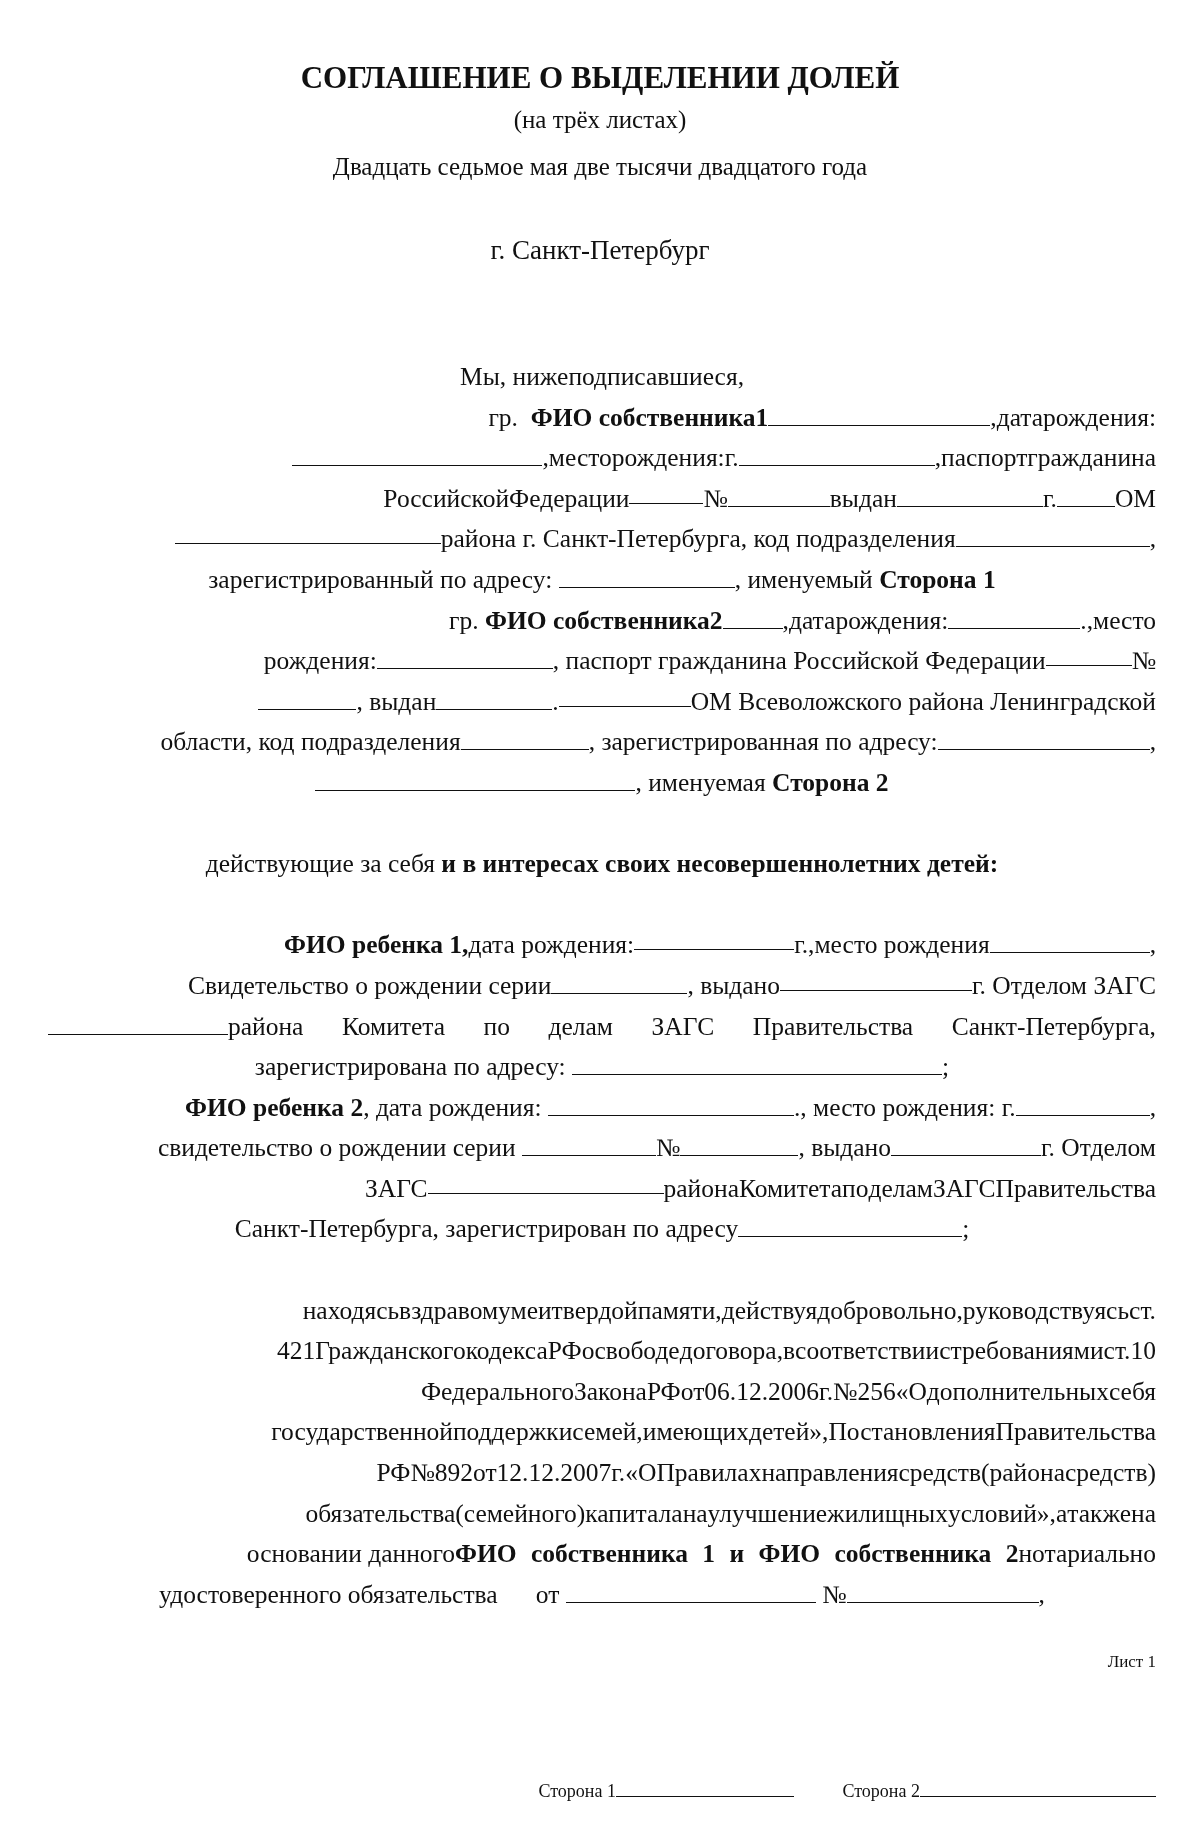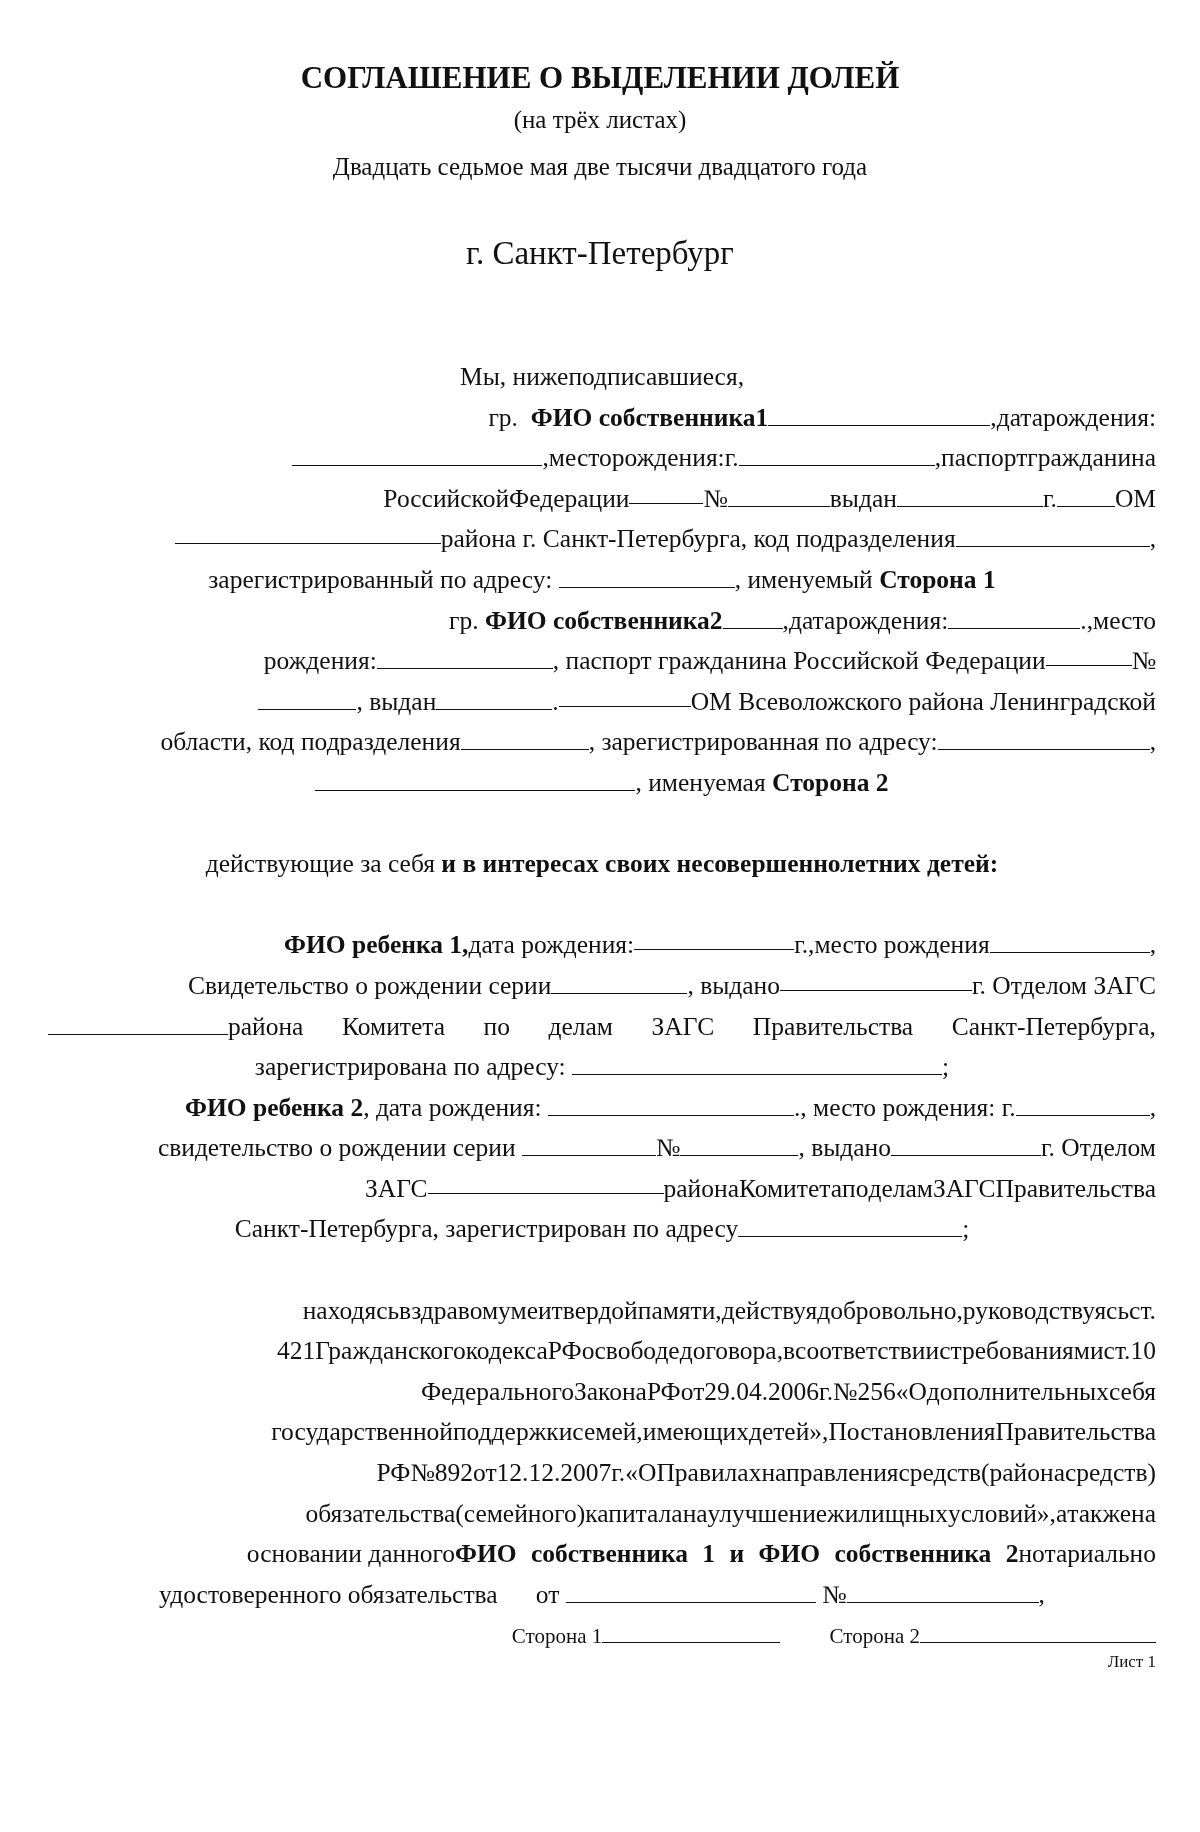--- a/index.html
+++ b/index.html
@@ -3,31 +3,31 @@
 <meta charset="utf-8">
 <style>
   html, body { margin: 0; padding: 0; background: #ffffff; }
   body { width: 1200px; height: 1832px; position: relative; overflow: hidden;
          font-family: "Liberation Serif", "DejaVu Serif", serif; color: #111; }
   .page { position: absolute; left: 0; top: 0; width: 1200px; height: 1832px; }
   .center { position: absolute; left: 0; width: 1200px; text-align: center; }
   .title { top: 60px; font-size: 31px; font-weight: bold; }
   .subtitle { top: 106px; font-size: 25px; }
   .date { top: 153px; font-size: 25px; }
-  .city { top: 235px; font-size: 33px; }
+  .city { top: 235px; font-size: 27px; }
   .body { position: absolute; left: 48px; width: 1108px; font-size: 25.5px; line-height: 40.6px; }
   .line { display: flex; justify-content: flex-end; white-space: nowrap; height: 40.6px; }
   .line.left { justify-content: center; }
   .line span.w { white-space: pre; }
   .indent { padding-left: 58px; }
   b { font-weight: bold; }
   .blank { display: inline-block; border-bottom: 1.5px solid #111; height: 24px; vertical-align: baseline; }
   .gap { height: 40.6px; }
   .footer-sheet { position: absolute; right: 44px; top: 1652px; font-size: 17px; }
-  .sigs { position: absolute; right: 44px; top: 1618px; font-size: 21px; white-space: nowrap; }
+  .sigs { position: absolute; right: 44px; top: 1772px; font-size: 18px; white-space: nowrap; }
   .sigs .sig { display: inline-block; }
   .sigs .sig + .sig { margin-left: 44px; }
 </style>
 </head>
 <body>
 
 <div class="page">
 
   <div class="center title">СОГЛАШЕНИЕ О ВЫДЕЛЕНИИ ДОЛЕЙ</div>
   <div class="center subtitle">(на трёх листах)</div>
@@ -181,21 +181,21 @@
           <span>соответствии</span>
           <span>с</span>
           <span>требованиями</span>
           <span>ст.10</span>
         </div>
         <div class="line">
           <span>Федерального</span>
           <span>Закона</span>
           <span>РФ</span>
           <span>от</span>
-          <span>29.04.2006г.</span>
+          <span>06.12.2006г.</span>
           <span>№</span>
           <span>256</span>
           <span>«О</span>
           <span>дополнительных</span>
           <span>себя</span>
         </div>
         <div class="line">
           <span>государственной</span>
           <span>поддержки</span>
           <span>семей,</span>

